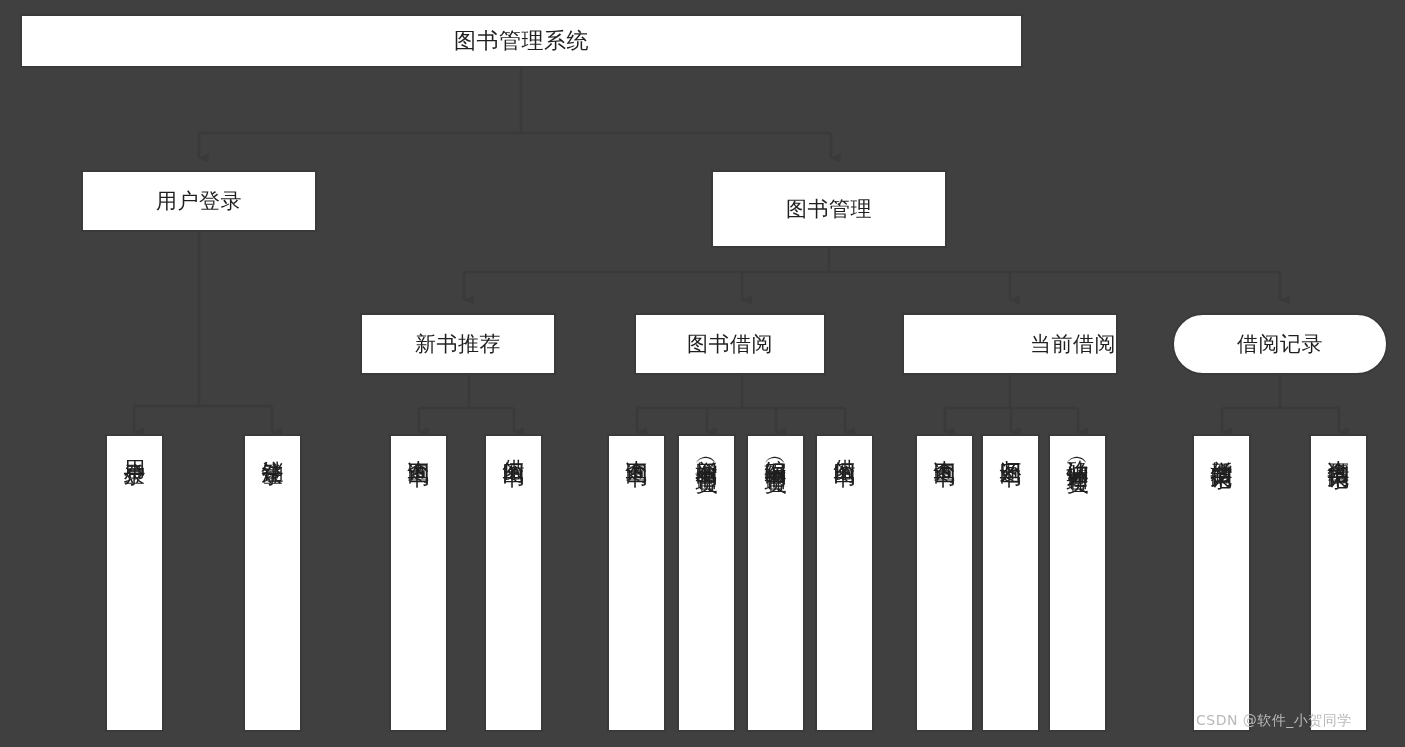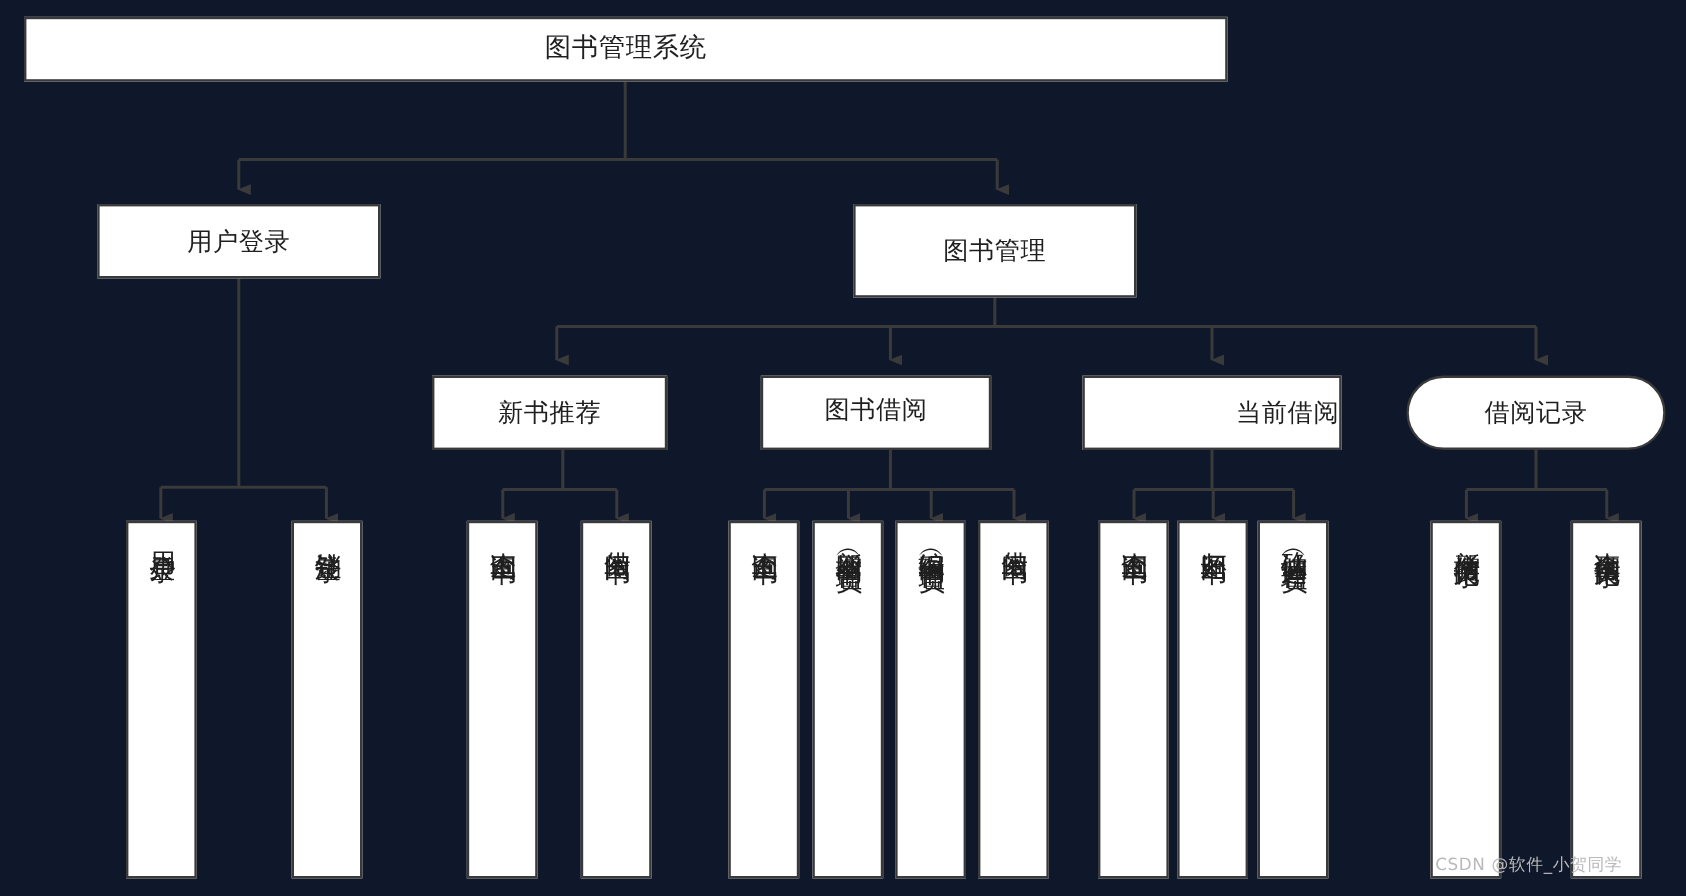--- a/index.html
+++ b/index.html
@@ -8,21 +8,21 @@
     padding: 0;
     background: #ffffff;
   }
   body {
     font-family: "DejaVu Sans", "Liberation Sans", sans-serif;
   }
   #canvas {
     position: relative;
     width: 1405px;
     height: 747px;
-    background: #0f172a;
+    background: #404040;
     overflow: hidden;
   }
   svg.edges {
     position: absolute;
     left: 0;
     top: 0;
     width: 1405px;
     height: 747px;
     pointer-events: none;
   }
@@ -132,21 +132,21 @@
   <div class="node horiz" style="left:81px; top:170px; width:236px; height:62px;">
     <span class="lbl">用户登录</span>
   </div>
   <div class="node horiz" style="left:711px; top:170px; width:236px; height:78px;">
     <span class="lbl">图书管理</span>
   </div>
 
   <div class="node horiz" style="left:360px; top:313px; width:196px; height:62px;">
     <span class="lbl">新书推荐</span>
   </div>
-  <div class="node horiz" style="left:634px; top:313px; width:192px; height:62px;font-family:Liberation Mono, monospace;">
+  <div class="node horiz" style="left:634px; top:313px; width:192px; height:62px;">
     <span class="lbl">图书借阅</span>
   </div>
   <div class="node horiz" style="left:902px; top:313px; width:216px; height:62px;justify-content:flex-end;">
     <span class="lbl">当前借阅</span>
   </div>
   <div class="node horiz" style="left:1172px; top:313px; width:216px; height:62px;border-radius:31px;">
     <span class="lbl">借阅记录</span>
   </div>
 
   <div class="node vert" style="left:105px; top:434px; width:59px; height:298px;">

